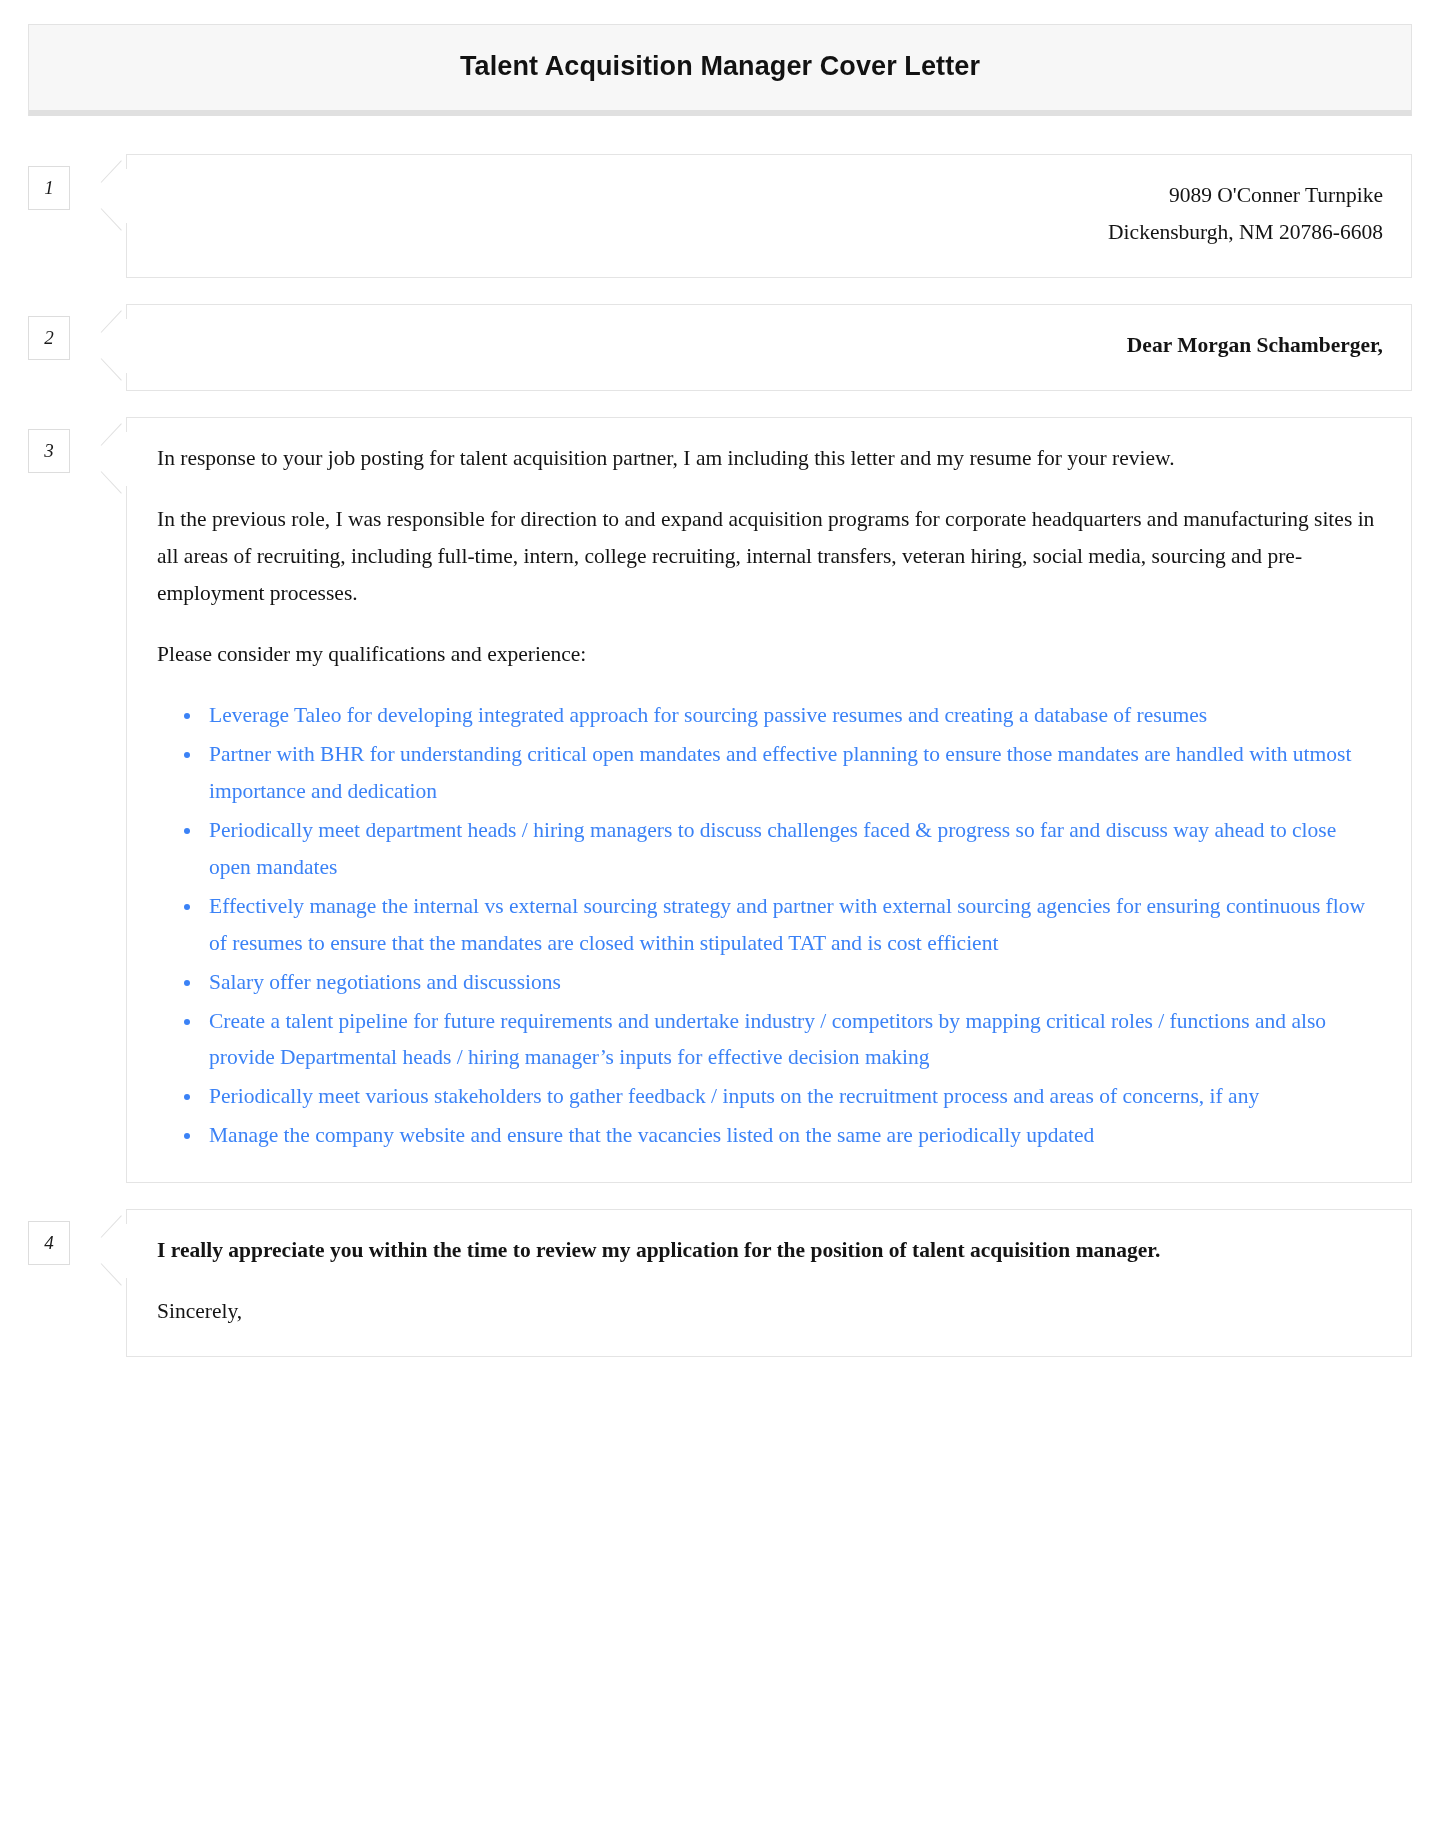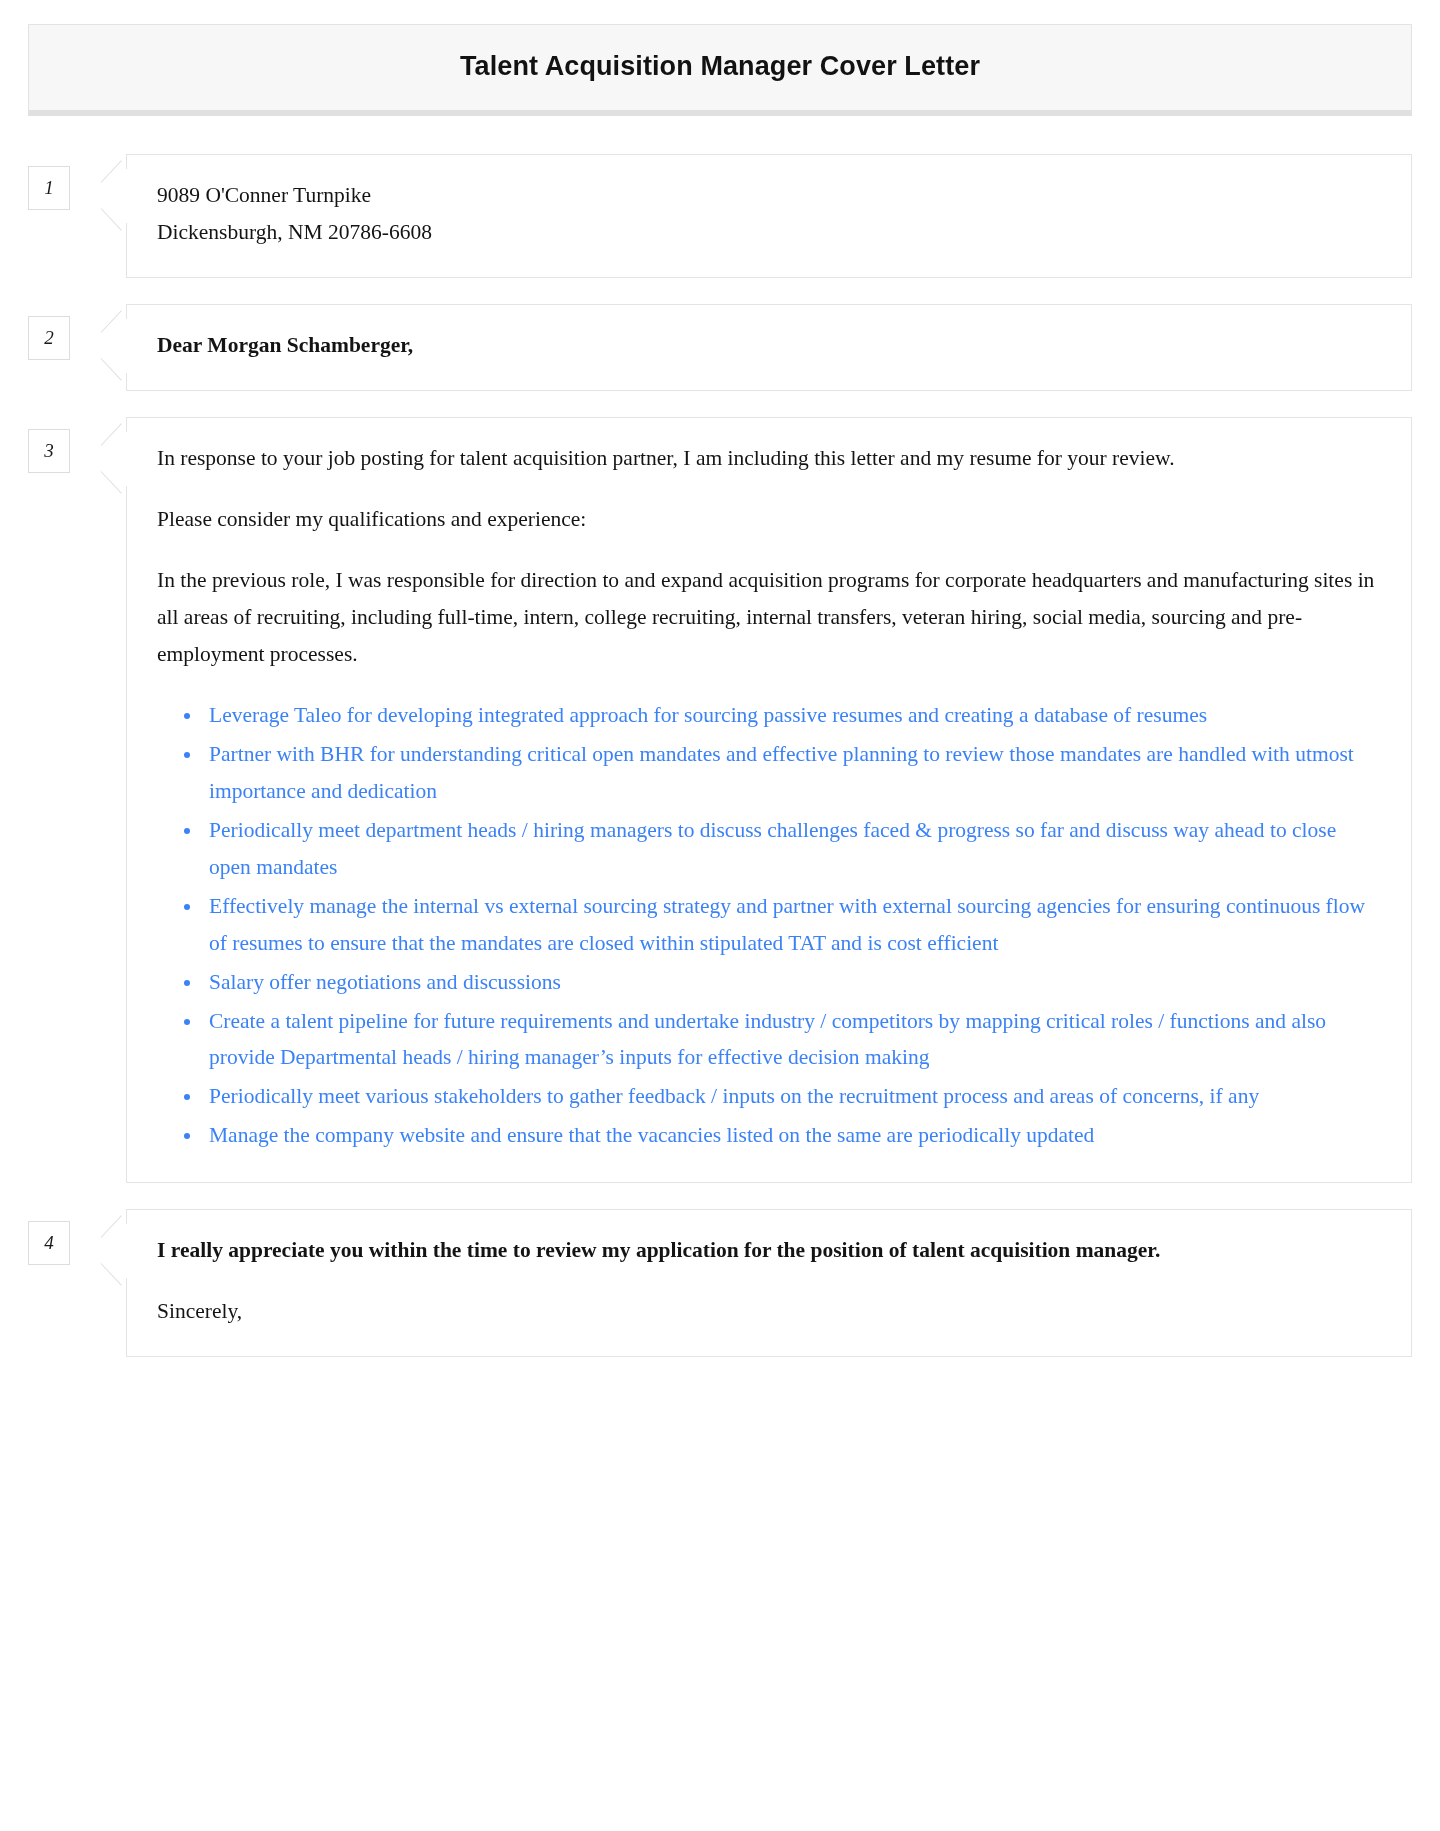--- a/index.html
+++ b/index.html
@@ -125,21 +125,21 @@
     background: #ffffff;
   }
 
   .content-box p {
     margin: 0 0 24px 0;
     font-size: 21.5px;
     line-height: 1.72;
     color: #141414;
   }
   .content-box p:last-child { margin-bottom: 0; }
-  .content-box p.tight { margin-bottom: 0; }
+  .content-box p.tight { margin-bottom: 0; text-align: right; }
   .content-box p.bold { font-weight: bold; }
 
   .addr-line { display: block; }
 
   ul.quals {
     margin: 0 0 0 0;
     padding-left: 46px;
     list-style: disc;
   }
   ul.quals li {
@@ -188,25 +188,25 @@
 
   <div class="section">
     <div class="marker-col">
       <div class="marker">3</div>
     </div>
     <div class="notch-col">
       <div class="notch"></div>
     </div>
     <div class="content-box has-notch">
       <p>In response to your job posting for talent acquisition partner, I am including this letter and my resume for your review.</p>
+      <p>In the previous role, I was responsible for direction to and expand acquisition programs for corporate headquarters and manufacturing sites in all areas of recruiting, including full-time, intern, college recruiting, internal transfers, veteran hiring, social media, sourcing and pre-employment processes.</p>
       <p>Please consider my qualifications and experience:</p>
-      <p>In the previous role, I was responsible for direction to and expand acquisition programs for corporate headquarters and manufacturing sites in all areas of recruiting, including full-time, intern, college recruiting, internal transfers, veteran hiring, social media, sourcing and pre-employment processes.</p>
       <ul class="quals">
         <li>Leverage Taleo for developing integrated approach for sourcing passive resumes and creating a database of resumes</li>
-        <li>Partner with BHR for understanding critical open mandates and effective planning to review those mandates are handled with utmost importance and dedication</li>
+        <li>Partner with BHR for understanding critical open mandates and effective planning to ensure those mandates are handled with utmost importance and dedication</li>
         <li>Periodically meet department heads / hiring managers to discuss challenges faced &amp; progress so far and discuss way ahead to close open mandates</li>
         <li>Effectively manage the internal vs external sourcing strategy and partner with external sourcing agencies for ensuring continuous flow of resumes to ensure that the mandates are closed within stipulated TAT and is cost efficient</li>
         <li>Salary offer negotiations and discussions</li>
         <li>Create a talent pipeline for future requirements and undertake industry / competitors by mapping critical roles / functions and also provide Departmental heads / hiring manager’s inputs for effective decision making</li>
         <li>Periodically meet various stakeholders to gather feedback / inputs on the recruitment process and areas of concerns, if any</li>
         <li>Manage the company website and ensure that the vacancies listed on the same are periodically updated</li>
       </ul>
     </div>
   </div>
 

